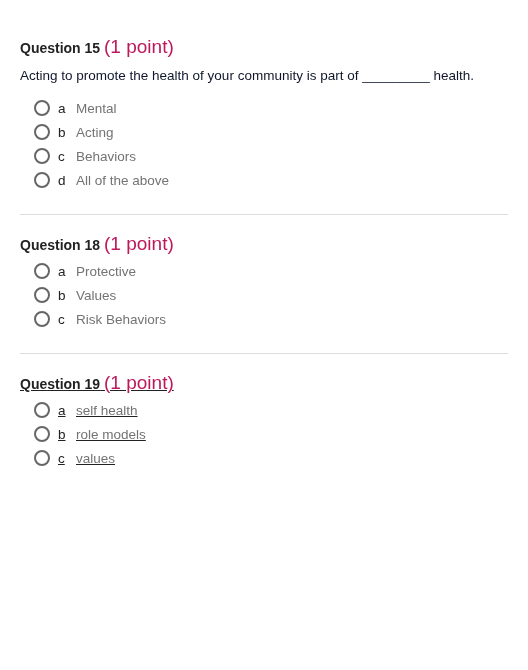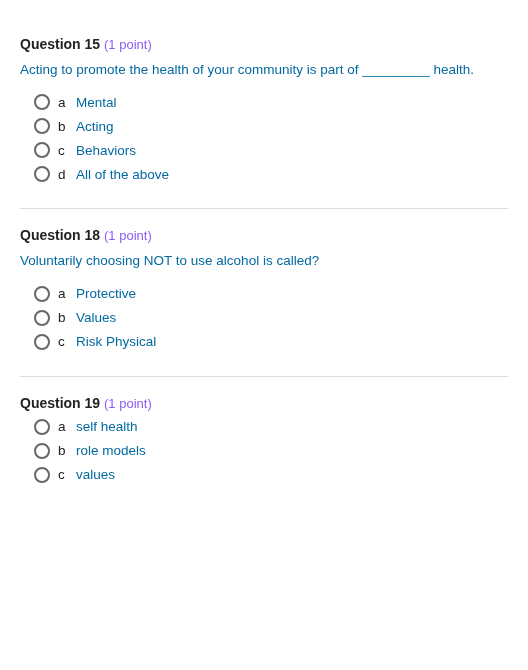--- a/index.html
+++ b/index.html
@@ -22,38 +22,39 @@
     }
 
     .question-block {
       margin-bottom: 0;
       padding: 18px 0 18px 0;
       border-bottom: 1px solid #ddd;
     }
 
     .question-block:last-child {
       border-bottom: none;
+      text-decoration: underline;
     }
 
     .question-title {
       font-weight: bold;
       font-size: 14px;
       margin-bottom: 8px;
     }
 
     .question-title .point-label {
       font-weight: normal;
-      font-size: 13px;
-      color: #8b5cf6;
+      font-size: 19px;
+      color: #be185d;
     }
 
     .question-text {
       font-size: 13.5px;
       margin-bottom: 14px;
-      color: #0369a1;
+      color: #0f172a;
       line-height: 1.5;
     }
 
     .options {
       list-style: none;
       padding-left: 14px;
     }
 
     .option-item {
       display: flex;
@@ -73,21 +74,21 @@
     }
 
     .option-letter {
       font-size: 13.5px;
       color: #222;
       min-width: 10px;
     }
 
     .option-text {
       font-size: 13.5px;
-      color: #0369a1;
+      color: #737373;
     }
   </style>
 </head>
 <body>
 
 <div class="page">
 <div class="question-block">
       <div class="question-title"><span>Question 15</span> <span class="point-label">(1 point)</span></div>
       <div class="question-text">Acting to promote the health of your community is part of _________ health.</div>
       <ul class="options">
@@ -108,36 +109,35 @@
         </li>
         <li class="option-item">
           <span class="radio-circle"></span>
           <span class="option-letter">d</span>
           <span class="option-text">All of the above</span>
         </li>
       </ul>
     </div>
     <div class="question-block">
       <div class="question-title"><span>Question 18</span> <span class="point-label">(1 point)</span></div>
-      <div class="question-text">Voluntarily choosing NOT to use alcohol is called?</div>
       <ul class="options">
         <li class="option-item">
           <span class="radio-circle"></span>
           <span class="option-letter">a</span>
           <span class="option-text">Protective</span>
         </li>
         <li class="option-item">
           <span class="radio-circle"></span>
           <span class="option-letter">b</span>
           <span class="option-text">Values</span>
         </li>
         <li class="option-item">
           <span class="radio-circle"></span>
           <span class="option-letter">c</span>
-          <span class="option-text">Risk Physical</span>
+          <span class="option-text">Risk Behaviors</span>
         </li>
       </ul>
     </div>
     <div class="question-block">
       <div class="question-title"><span>Question 19</span> <span class="point-label">(1 point)</span></div>
       <ul class="options">
         <li class="option-item">
           <span class="radio-circle"></span>
           <span class="option-letter">a</span>
           <span class="option-text">self health</span>

